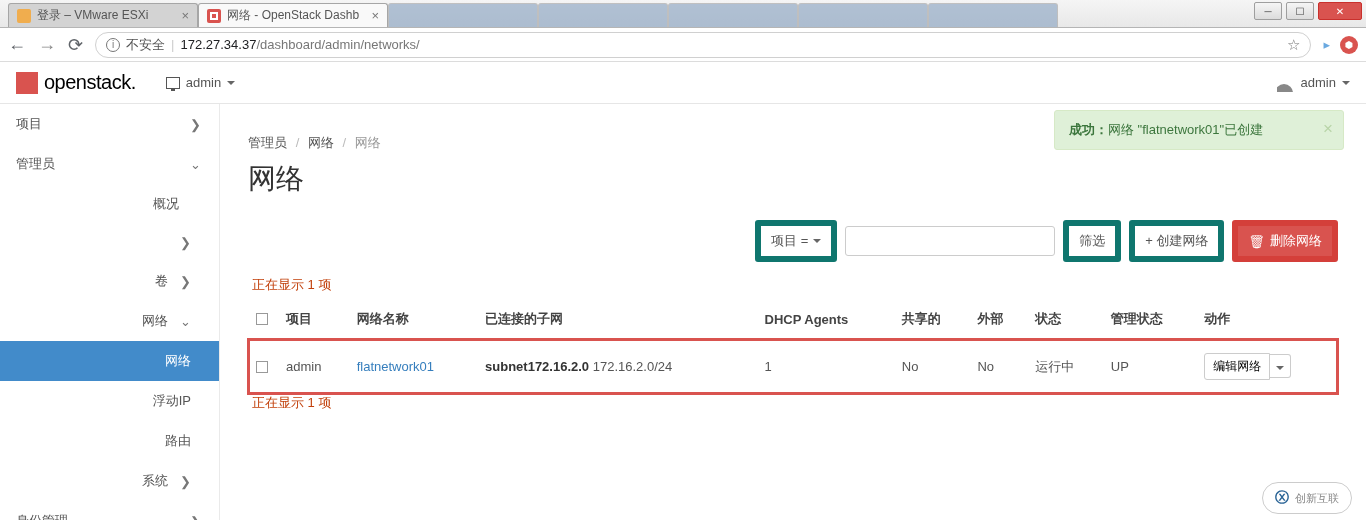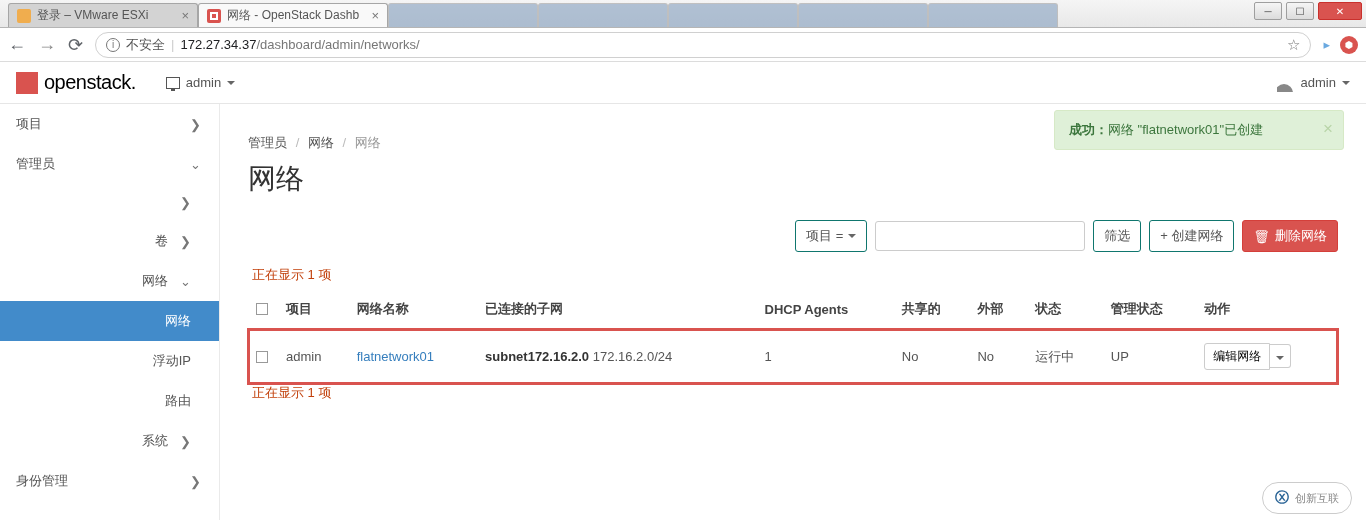--- a/index.html
+++ b/index.html
@@ -60,21 +60,21 @@
 .content { flex: 1; padding: 14px 28px; position: relative; }
 .alert { position: absolute; right: 22px; top: 6px; width: 290px; background: #dff0d8; border: 1px solid #d6e9c6; color: #3c763d; padding: 10px 28px 10px 14px; border-radius: 3px; font-size: 13px; }
 .alert .close { position:absolute; right:10px; top:8px; color:#b8d4a8; font-size:17px; }
 .alert b{font-weight:bold;font-family:Liberation Serif, serif;}
 .breadcrumb { font-size: 13px; color: #999; margin: 16px 0 8px; }
 .breadcrumb .link { color: #555; }
 .breadcrumb .sep { margin: 0 5px; color: #bbb; }
 h1 { font-size: 28px; font-weight: 400; color: #333; margin: 6px 0 22px; }
 
 .toolbar { display: flex; align-items: center; gap: 8px; margin-bottom: 14px; }
-.btn { border: 1px solid #0f766e; background: #fff; padding: 6px 10px; border-radius: 3px; font-size: 13px; color: #555; display:inline-flex;align-items:center;gap:5px; cursor:pointer;}
+.btn { border: 6px solid #0f766e; background: #fff; padding: 6px 10px; border-radius: 3px; font-size: 13px; color: #555; display:inline-flex;align-items:center;gap:5px; cursor:pointer;}
 .btn.danger { background: #d9534f; border-color: #d43f3a; color: #fff; }
 .input { border: 1px solid #ccc; height: 30px; width: 210px; border-radius: 3px; padding: 0 8px; }
 .spacer { flex: 1; }
 
 .count-text { font-size: 13px; color: #c2410c; margin: 0 0 6px 4px; }
 
 table { width: 100%; border-collapse: collapse; font-size: 13px; }
 thead th { text-align: left; font-weight: 700; padding: 10px 8px; border-bottom: 1px solid #e6e6e6; color:#444;}
 tbody td { padding: 14px 8px; color: #555; }
 .highlight-row { outline: 3px solid #d9534f; outline-offset: -2px; }
@@ -161,20 +161,23 @@
 <div class="main-row">
 
   <div class="sidebar">
     <div class="side-item">
       <span>项目</span>
       <span class="chev">❯</span>
     </div>
     <div class="side-item">
       <span>管理员</span>
       <span class="chev">⌄</span>
+    </div>
+    <div class="side-item sub">
+      <span class="sub-label">概况</span>
     </div>
     <div class="side-item sub">
       <span class="chev">❯</span>
     </div>
     <div class="side-item sub">
       <span class="sub-label">卷</span>
       <span class="chev">❯</span>
     </div>
     <div class="side-item sub">
       <span class="sub-label">网络</span>

